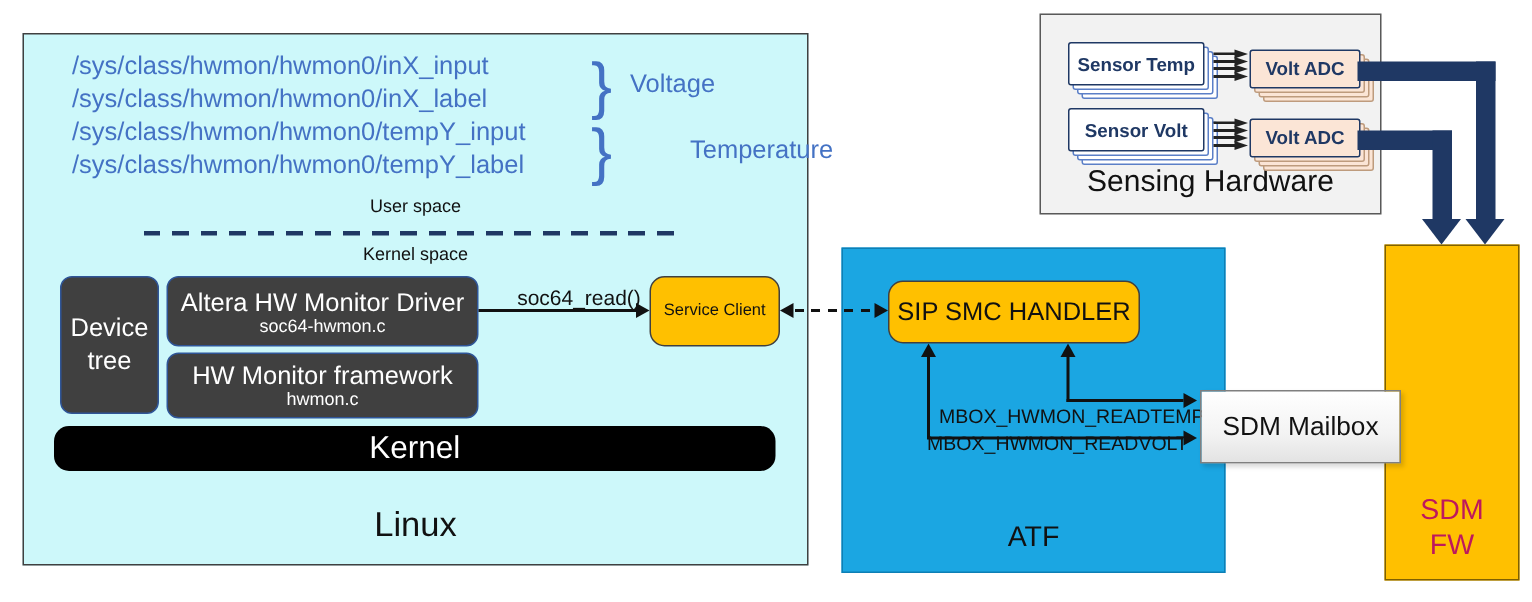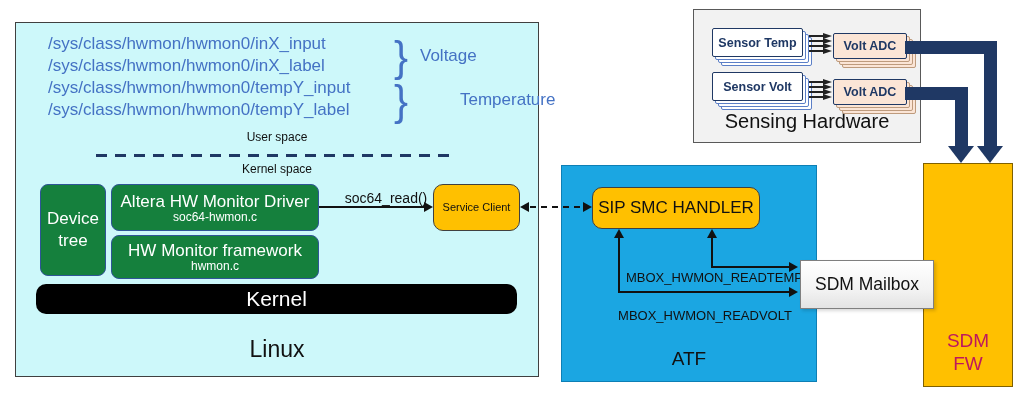--- a/index.html
+++ b/index.html
@@ -17,21 +17,21 @@
   .brace-v{left:394px;top:36px;}
   .brace-t{left:394px;top:80px;}
   .measure{color:#4472C4;font-size:17px;white-space:nowrap;}
   .voltage{left:420px;top:46px;}
   .temperature{left:420px;top:90px;margin-left:40px;}
   .space-label{left:15px;width:524px;font-size:12px;color:#111;text-align:center;}
   .user-space{top:130px;}
   .kernel-space{top:162px;}
   .dash-sep{left:96px;top:154px;width:356px;height:2.5px;
     background:repeating-linear-gradient(90deg,#1F3864 0 11px,transparent 11px 19px);}
-  .bluebox{background:#15803d;border:1.5px solid #2F5597;border-radius:8px;color:#fff;}
+  .bluebox{background:#404040;border:1.5px solid #2F5597;border-radius:8px;color:#fff;}
   .device-tree{left:40px;top:184px;width:66px;height:92px;font-size:17px;line-height:22px;}
   .stackbox{left:111px;width:208px;display:flex;flex-direction:column;align-items:center;justify-content:center;}
   .driver{top:184px;height:47px;}
   .framework{top:235px;height:44px;}
   .boxtitle{font-size:17px;line-height:19px;white-space:nowrap;}
   .boxsub{font-size:12px;line-height:13px;}
   .kernel-box{left:36px;top:284px;width:481px;height:30px;background:#000;border-radius:10px;color:#fff;font-size:21px;}
   .linux-label{left:15px;top:336px;width:524px;text-align:center;font-size:23px;color:#111;}
   .soc64{left:338px;top:190px;width:96px;text-align:center;font-size:14px;color:#111;white-space:nowrap;}
 
@@ -133,21 +133,21 @@
   <div class="abs vline" style="left:618px;top:237px;height:55px;"></div>
   <div class="abs hline" style="left:618px;top:291px;width:171px;"></div>
   <div class="abs tri tri-right" style="left:789px;top:287px;"></div>
 
   <div class="abs tri tri-up" style="left:707px;top:229px;"></div>
   <div class="abs vline" style="left:711px;top:237px;height:31px;"></div>
   <div class="abs hline" style="left:711px;top:266px;width:78px;"></div>
   <div class="abs tri tri-right" style="left:789px;top:262px;"></div>
 
   <div class="abs mbox-label" style="left:626px;top:270px;width:166px;">MBOX_HWMON_READTEMP</div>
-  <div class="abs mbox-label" style="left:618px;top:308px;width:174px;">MBOX_HWMON_READVOLT</div>
+  <div class="abs mbox-label" style="left:618px;top:288px;width:174px;">MBOX_HWMON_READVOLT</div>
 
   <div class="abs ctr mailbox">SDM Mailbox</div>
 
   <div class="abs sdm-fw-label">
     <div>SDM</div>
     <div>FW</div>
   </div>
 
   <div class="abs sensing-label">Sensing Hardware</div>
 

